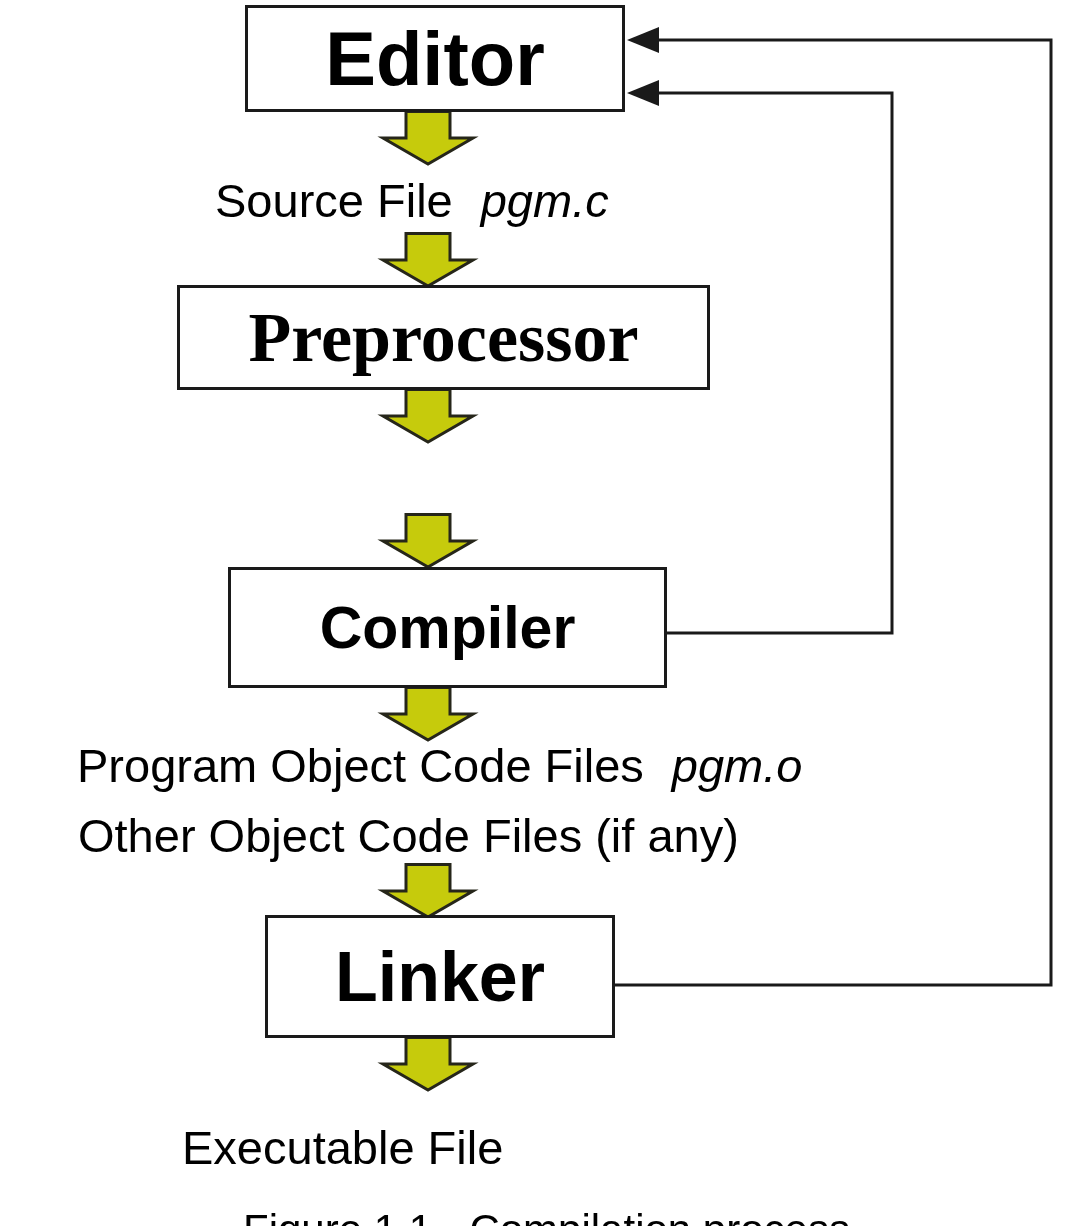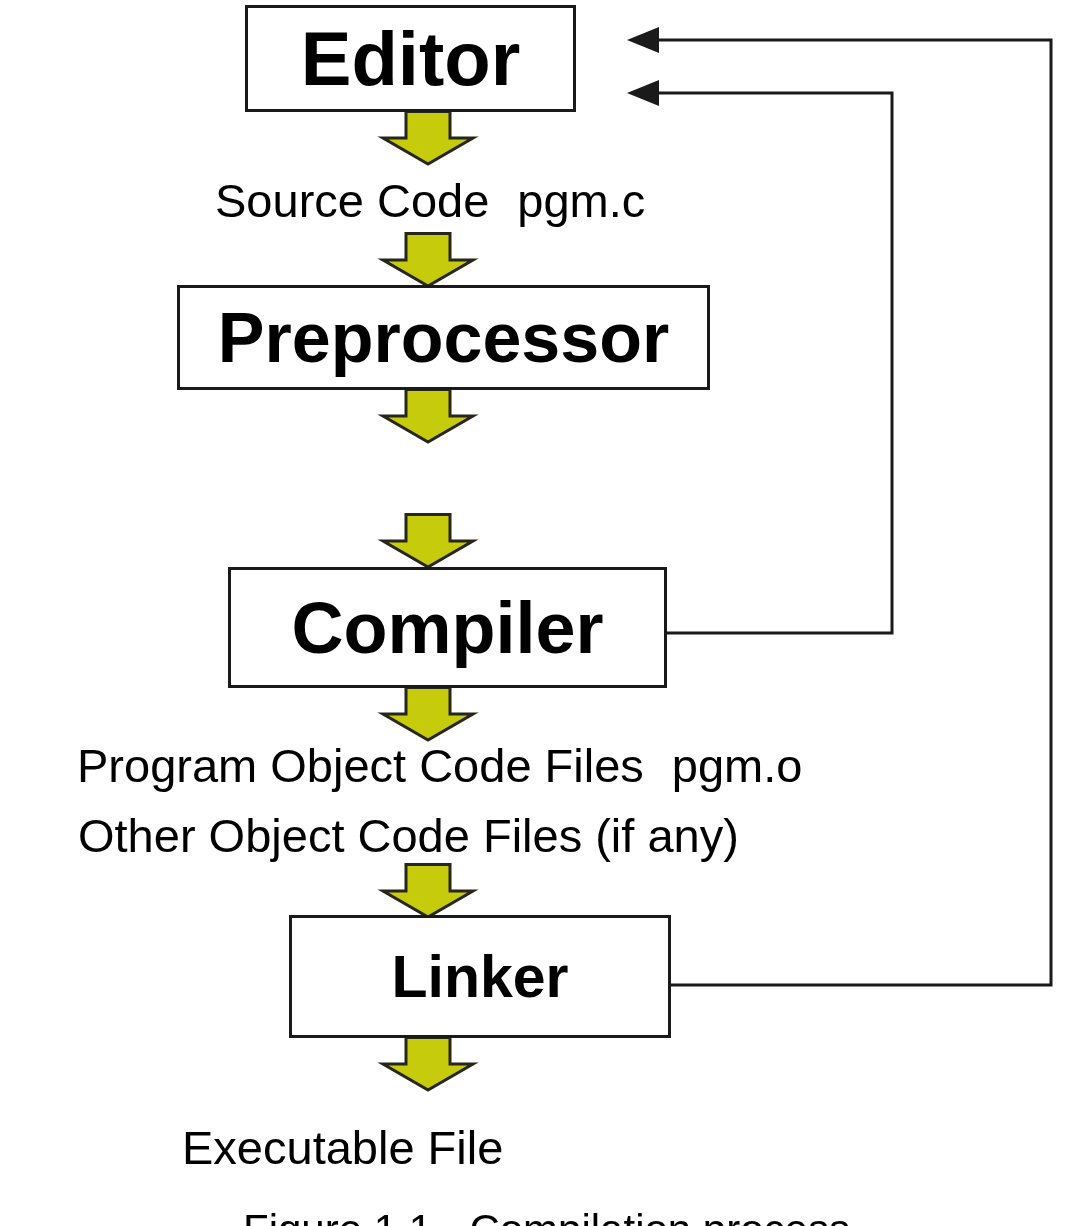--- a/index.html
+++ b/index.html
@@ -23,36 +23,36 @@
   svg.overlay { position: absolute; left: 0; top: 0; z-index: 1; }
 
   .node {
     position: absolute; z-index: 2;
     background: var(--box-fill);
     border: 3px solid var(--ink);
     display: flex; align-items: center; justify-content: center;
     font-weight: bold; color: var(--text);
     white-space: nowrap;
   }
-  .node-editor       { left: 245px; top: 5px;   width: 331px; height: 107px; font-size: 76px; }
-  .node-preprocessor { left: 177px; top: 285px; width: 533px; height: 105px; font-size: 70px; }
-  .node-compiler     { left: 228px; top: 567px; width: 439px; height: 121px; font-size: 72px; }
-  .node-linker       { left: 265px; top: 915px; width: 382px; height: 123px; font-size: 59px; margin-left: 24px; }
+  .node-editor       { left: 245px; top: 5px;   width: 380px; height: 107px; font-size: 76px; }
+  .node-preprocessor { left: 177px; top: 285px; width: 533px; height: 105px; font-size: 70px; font-family: Liberation Serif, serif; }
+  .node-compiler     { left: 228px; top: 567px; width: 439px; height: 121px; font-size: 59px; }
+  .node-linker       { left: 265px; top: 915px; width: 350px; height: 123px; font-size: 70px; }
 
   .flow-label {
     position: absolute; z-index: 3;
     font-size: 47px; line-height: 1.15; white-space: nowrap; color: var(--text);
   }
   .lbl-source     { left: 215px; top: 174px; }
   .lbl-modified   { left: 60px;  top: 458px; }
   .lbl-progobj    { left: 77px;  top: 739px; }
   .lbl-otherobj   { left: 78px;  top: 809px; }
   .lbl-executable { left: 182px; top: 1121px; }
 
-  .file-name { margin-left: 28px; margin-top: 37px; }
+  .file-name { font-style: italic; margin-left: 28px; margin-top: 37px; }
 
   .caption {
     position: absolute; z-index: 3;
     left: 243px; top: 1206px;
     font-size: 42px; white-space: nowrap; color: var(--text);
   }
 </style>
 </head>
 <body>
 
@@ -87,21 +87,21 @@
     <span>Preprocessor</span>
   </div>
   <div class="node node-compiler">
     <span>Compiler</span>
   </div>
   <div class="node node-linker">
     <span>Linker</span>
   </div>
 
   <div class="flow-label lbl-source">
-    <span>Source Code</span><span class="file-name">pgm.c</span>
+    <span>Source File</span><span class="file-name">pgm.c</span>
   </div>
 
 
   <div class="flow-label lbl-progobj">
     <span>Program Object Code Files</span><span class="file-name">pgm.o</span>
   </div>
 
   <div class="flow-label lbl-executable">
     <span>Executable File</span>
   </div>

